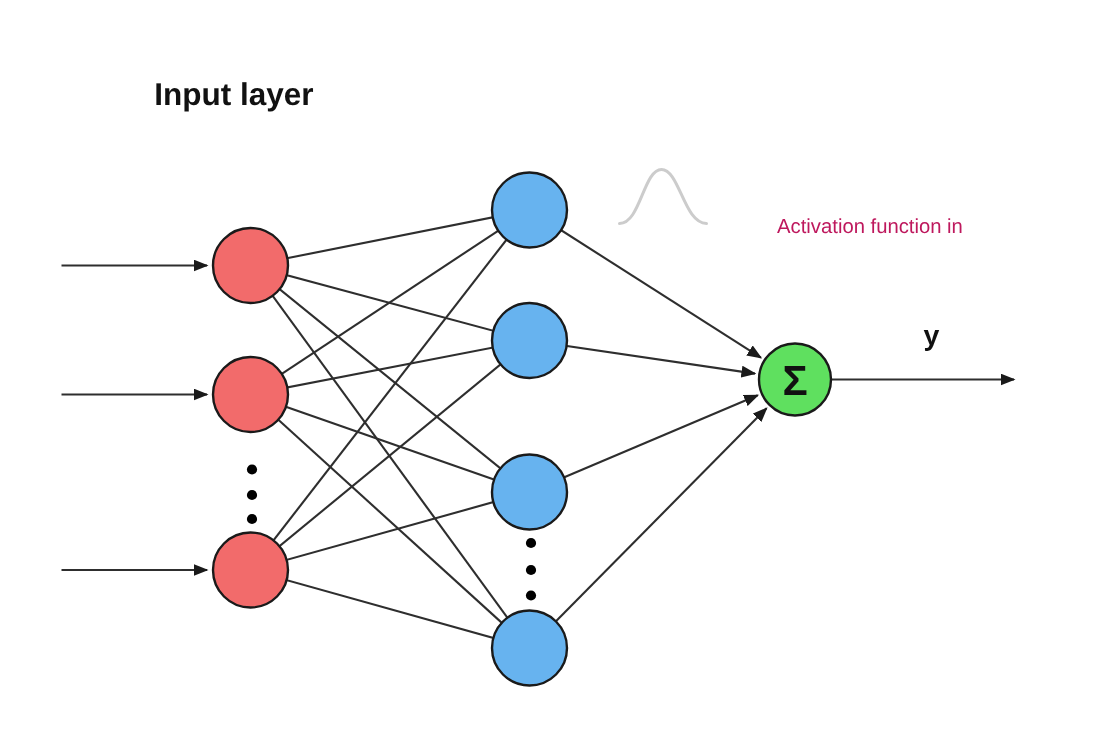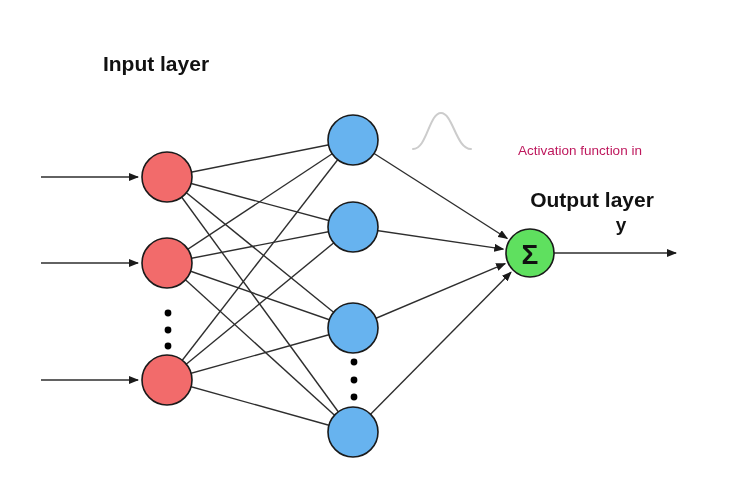--- a/index.html
+++ b/index.html
@@ -97,21 +97,20 @@
         <circle cx="354" cy="380" r="3.4" fill="#000000"></circle>
         <circle cx="354" cy="397" r="3.4" fill="#000000"></circle>
       </g>
 
     <text class="sum-text" x="530" y="254" text-anchor="middle" dominant-baseline="central">Σ</text>
   </svg>
 
   <div id="input-layer-label" class="layer-label">Input layer</div>
 
 
-  <div id="output-layer-label" class="layer-label">Output layer</div>
 
   <div id="output-var-label" class="layer-label">y</div>
 
   <div id="activation-note">
     <div>Activation function in</div>
   </div>
 
 </div>
 
 </body></html>

